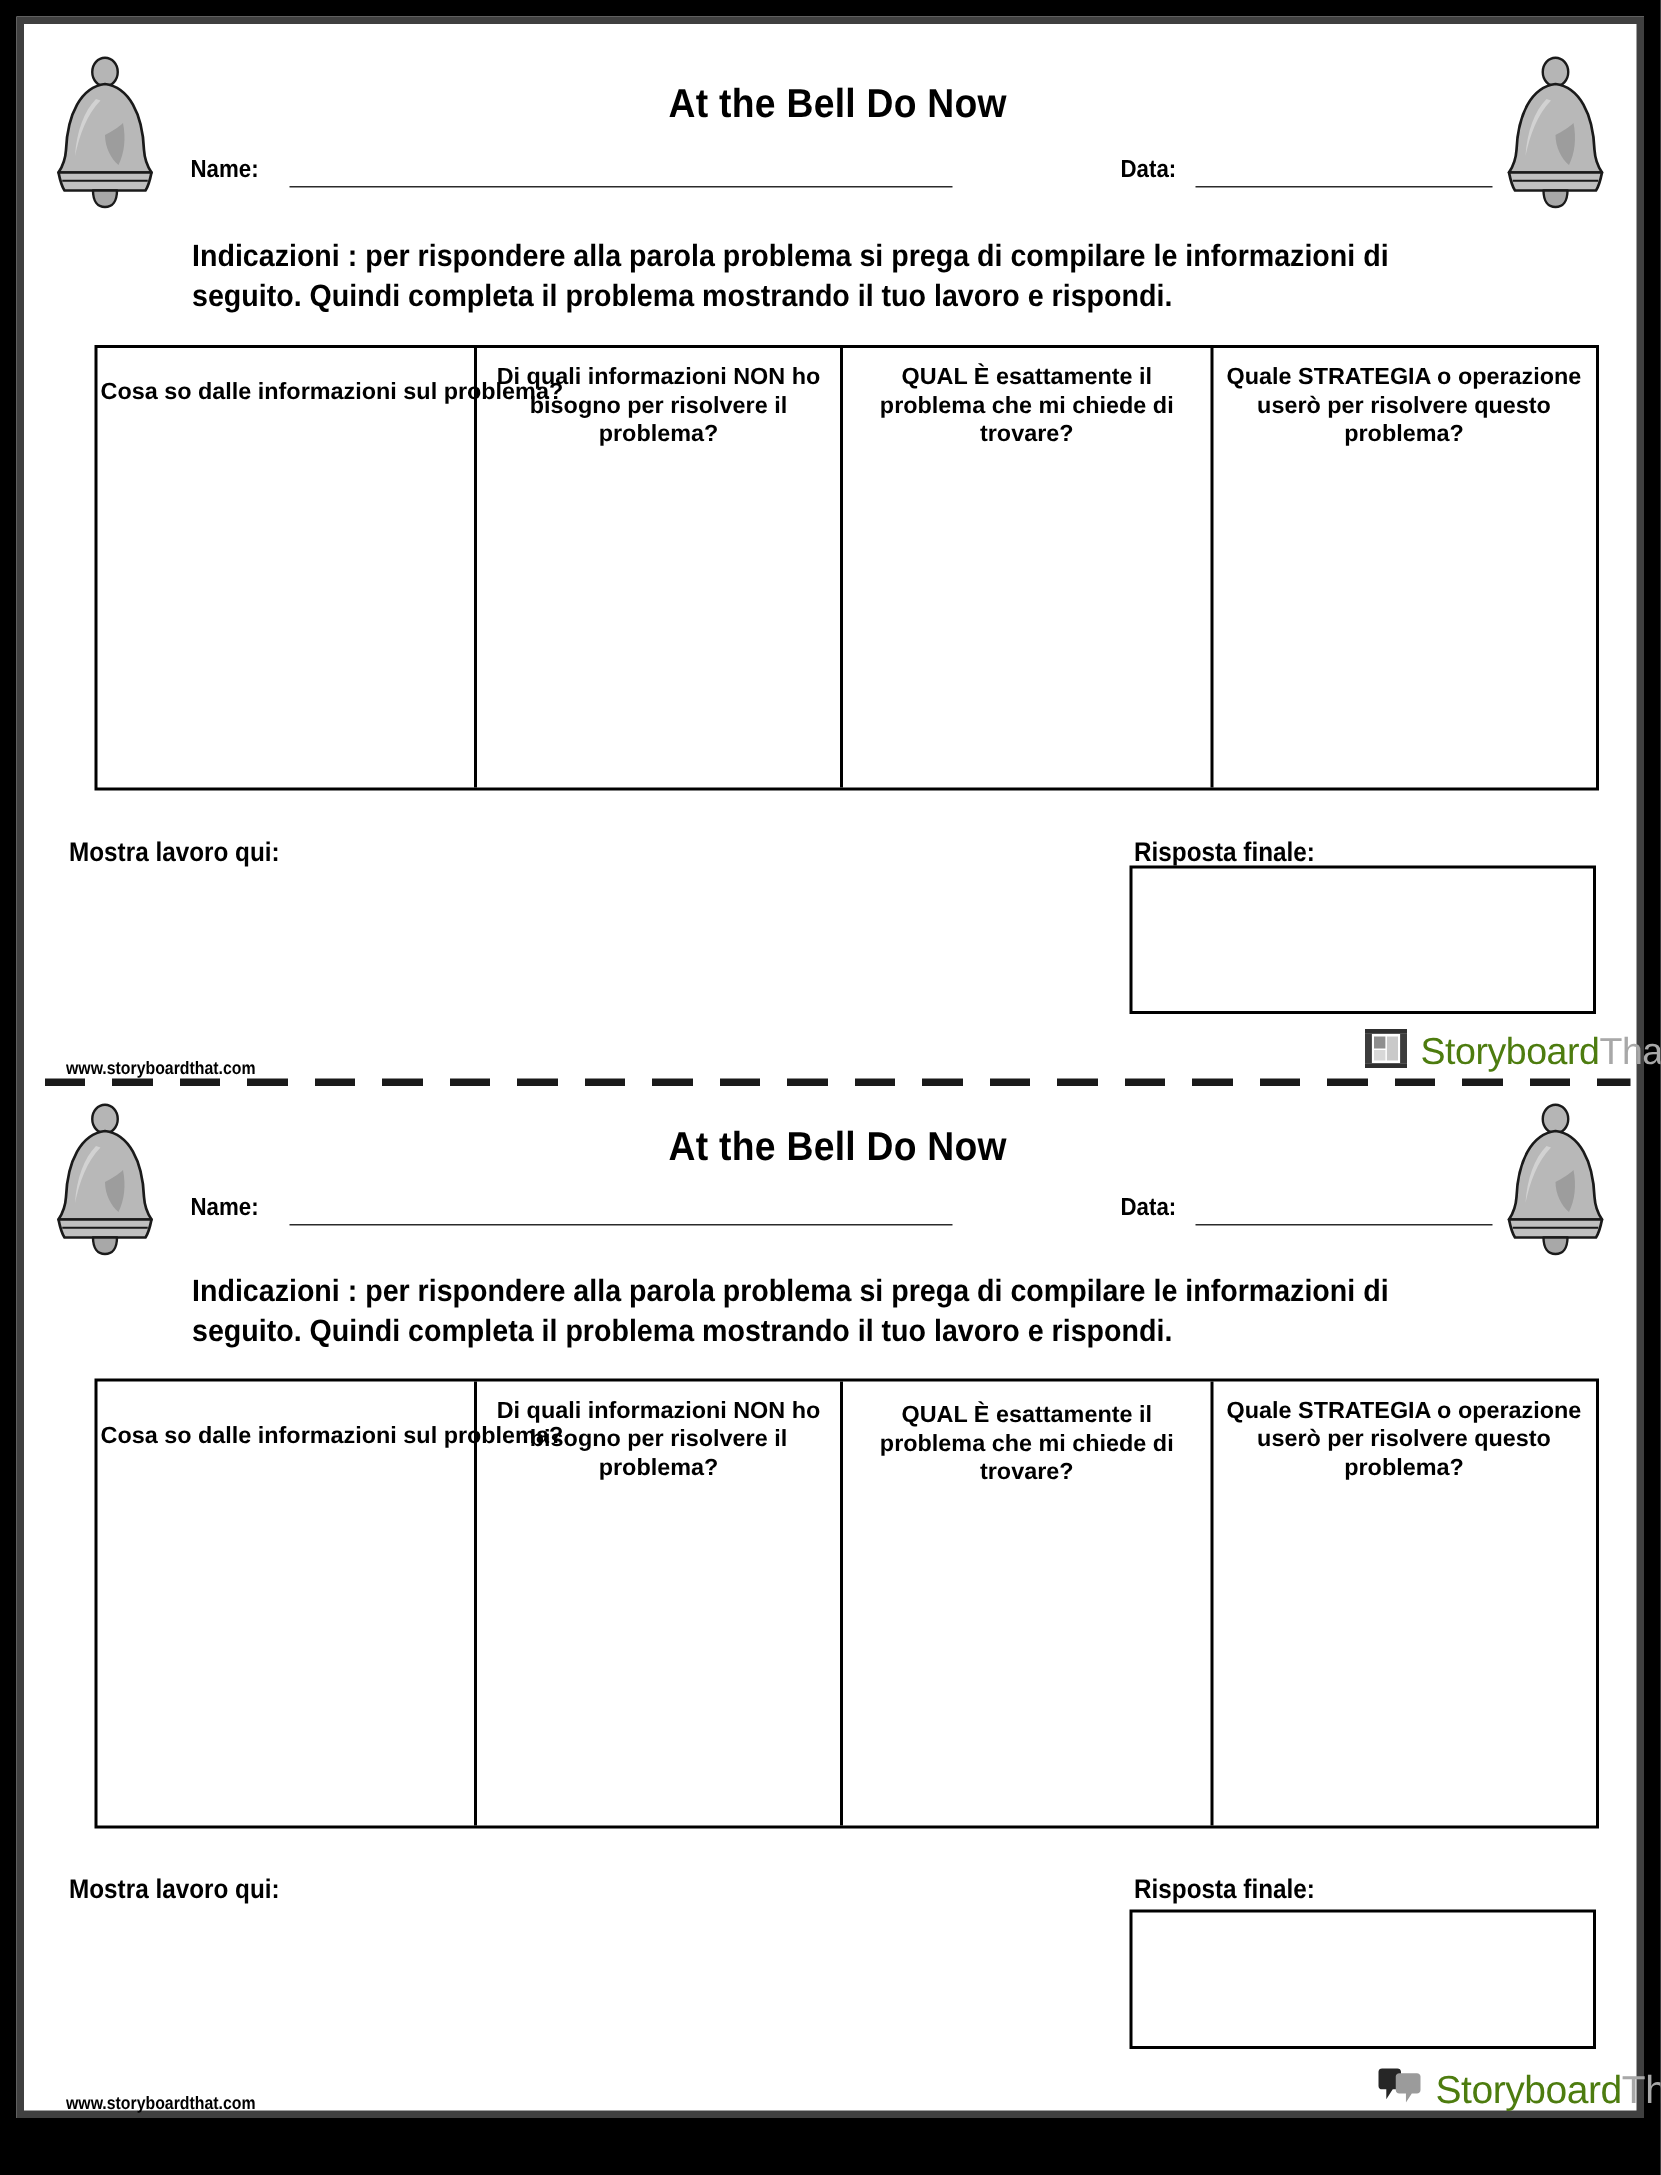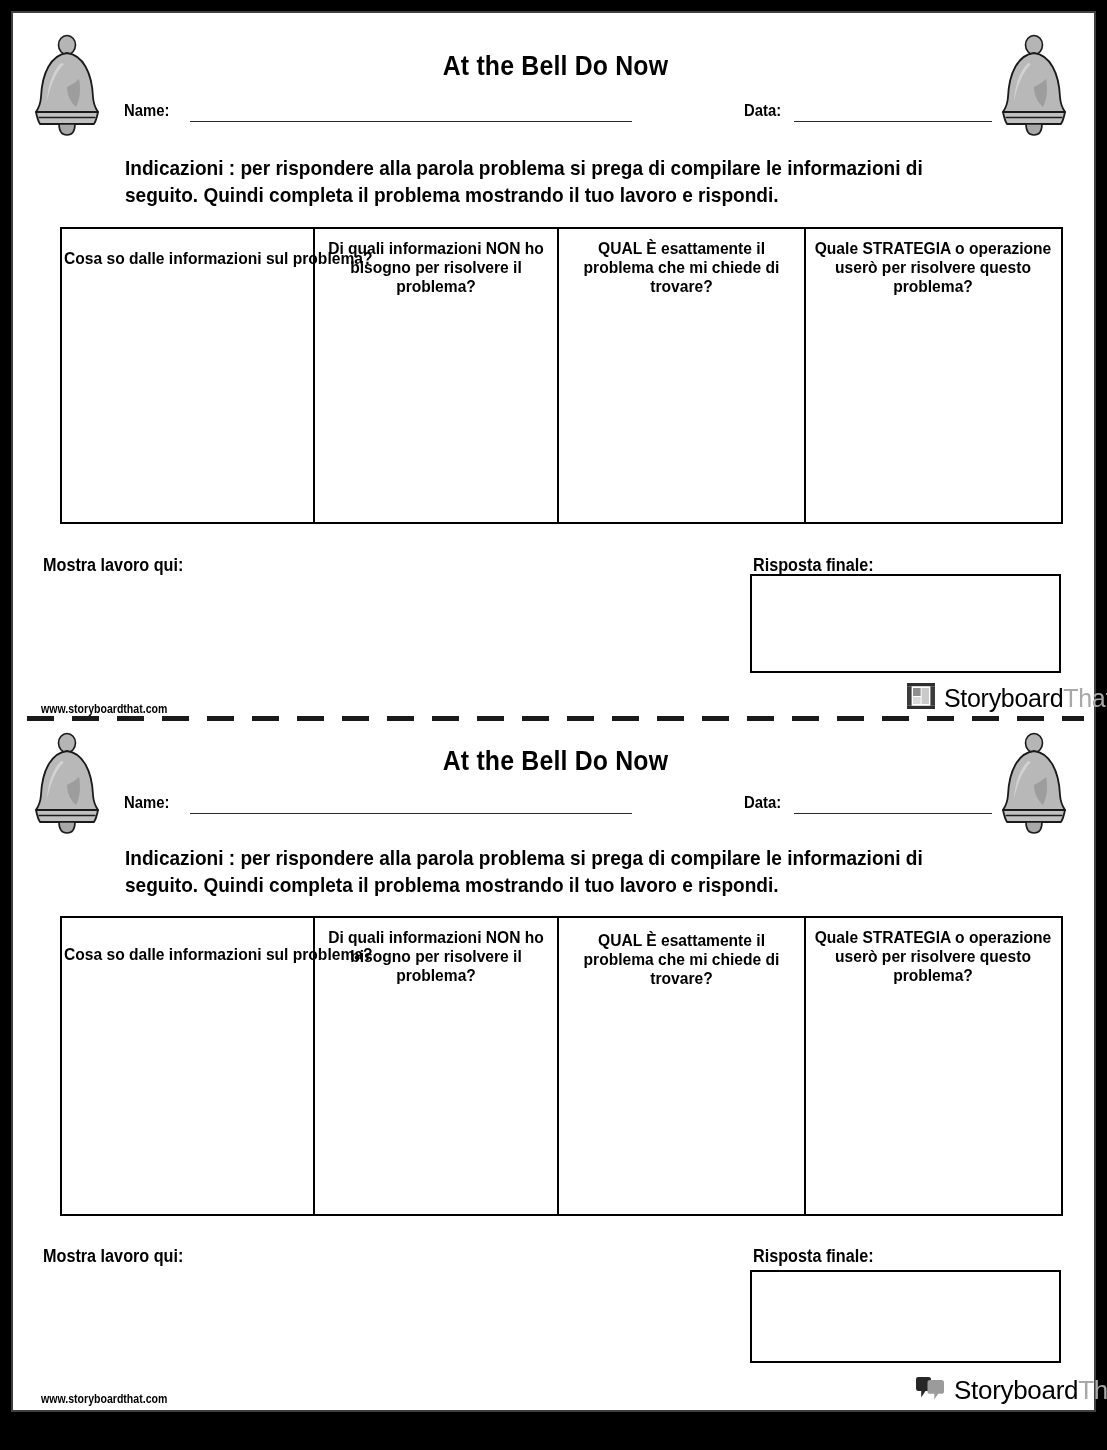--- a/index.html
+++ b/index.html
@@ -16,21 +16,21 @@
   }
 
   .page {
     position: absolute;
     left: 11px;
     top: 11px;
     width: 1085px;
     height: 1401px;
     background: #ffffff;
     box-sizing: border-box;
-    border: 2px solid #404040;
+    border: 5px solid #404040;
   }
 
   
   .half {
     position: absolute;
     left: 0;
     width: 1085px;
   }
   .half-top { top: 0; height: 700px; }
   .half-bottom { top: 700px; height: 701px; }
@@ -163,21 +163,21 @@
     align-items: center;
     gap: 8px;
   }
   .logo-mark { flex: none; display: block; }
   .logo-word {
     font-family: "Liberation Sans", sans-serif;
     font-size: 25px;
     letter-spacing: -0.3px;
     white-space: nowrap;
   }
-  .logo-word .s1 { color: #000000; }
+  .logo-word .s1 { color: #4d7c0f; }
   .logo-word .s2 { color: #a8a8a8; }
   .logo-word.narrow {
     font-family: "Liberation Sans Narrow", "Liberation Sans", sans-serif;
     font-size: 26px;
   }
 
   
   .divider {
     position: absolute;
     left: 14px;

